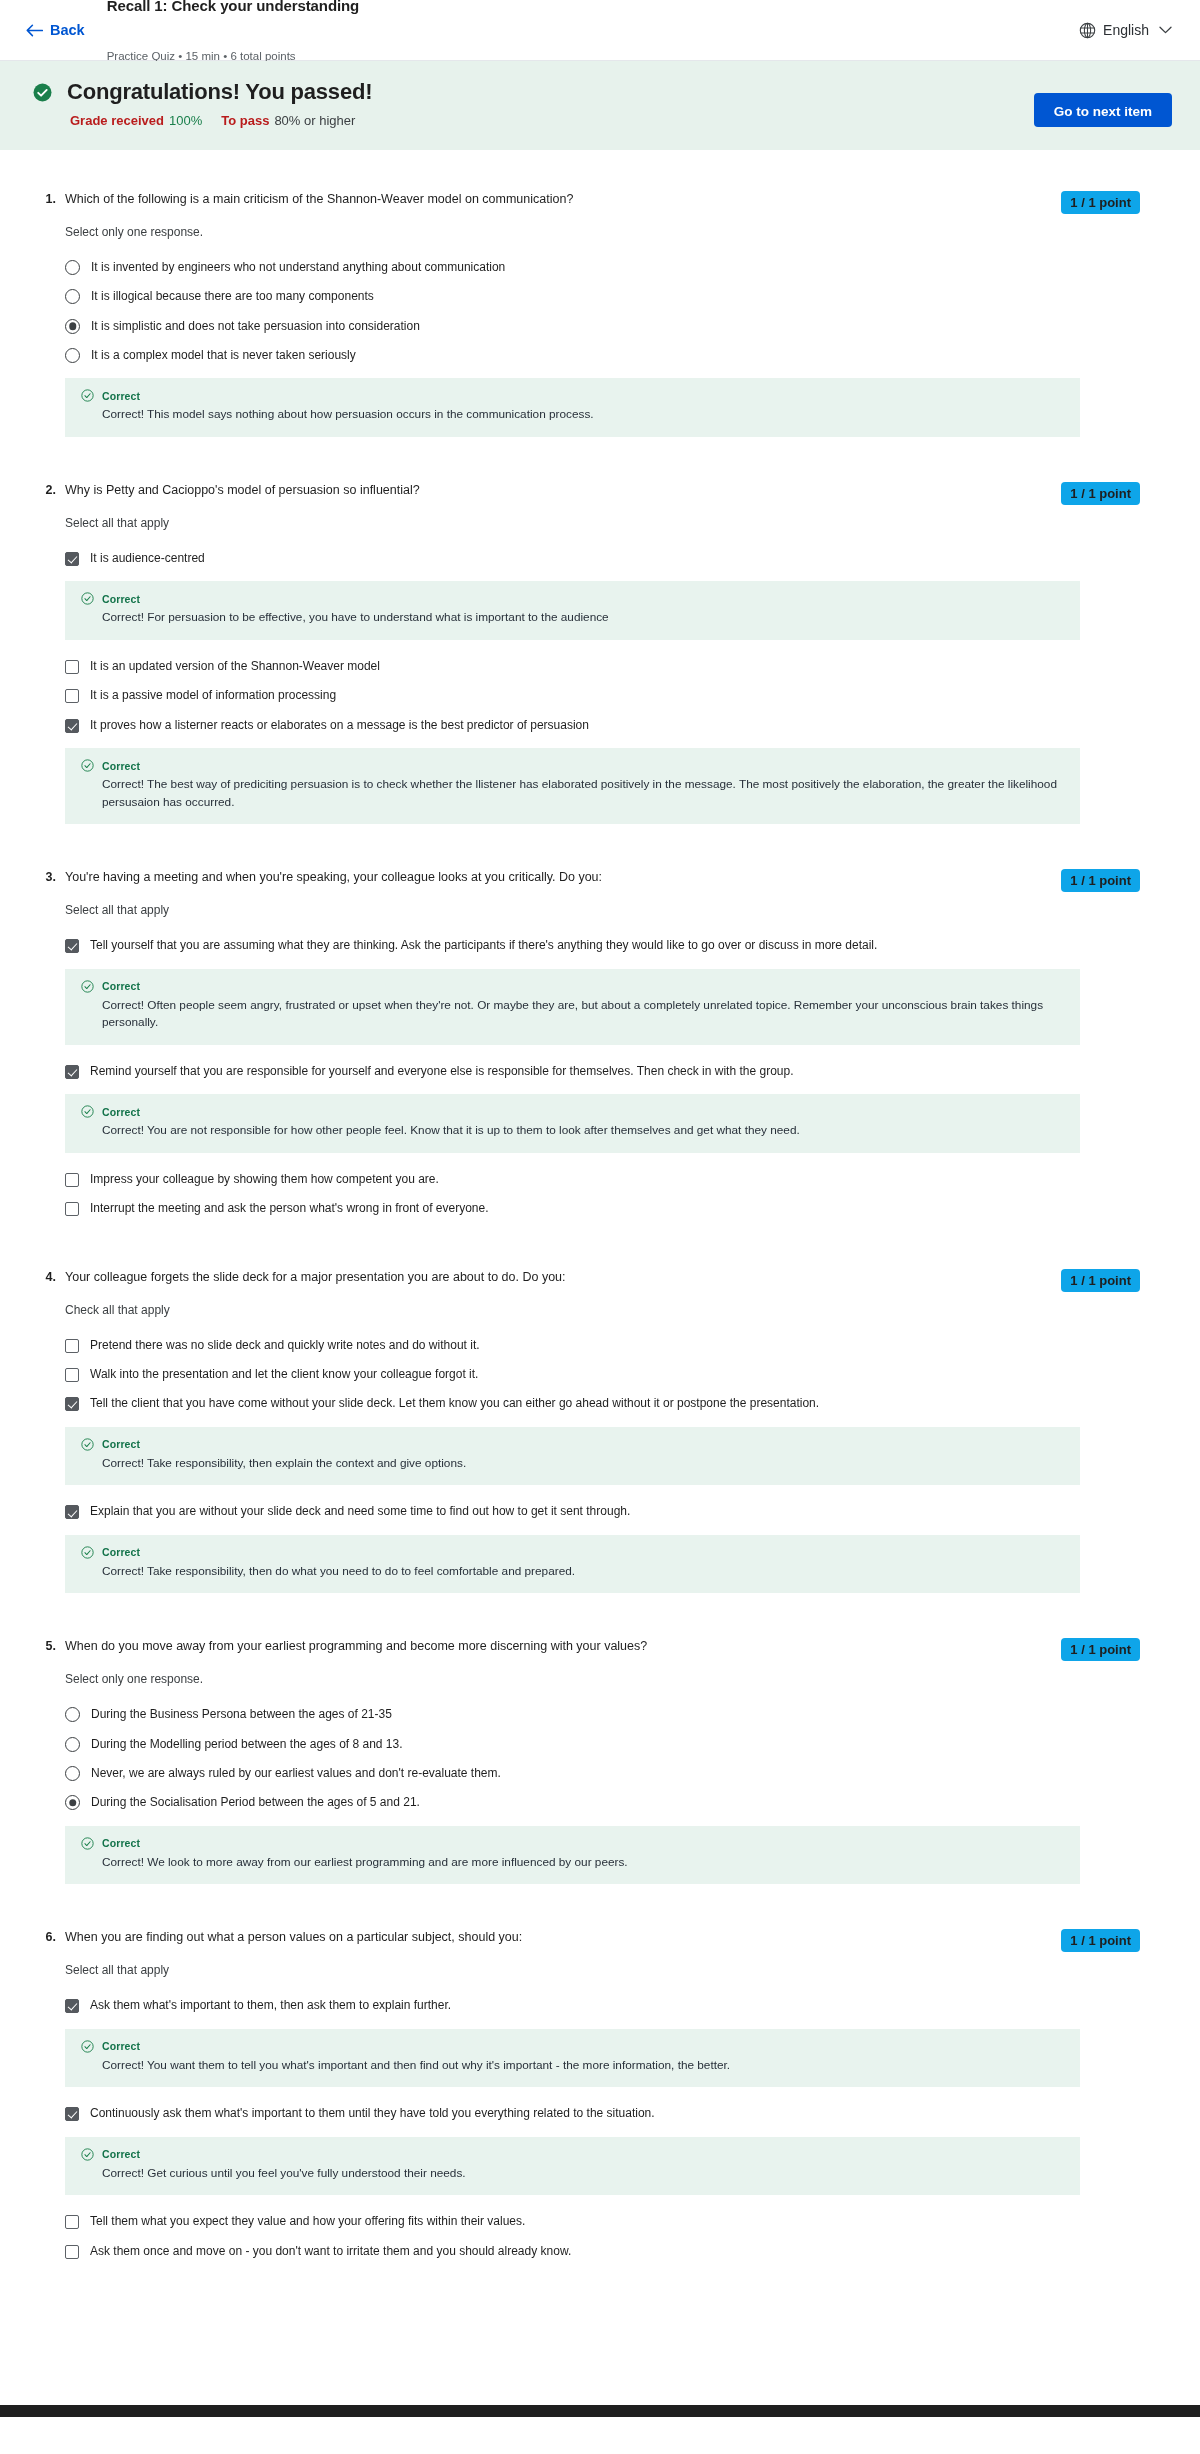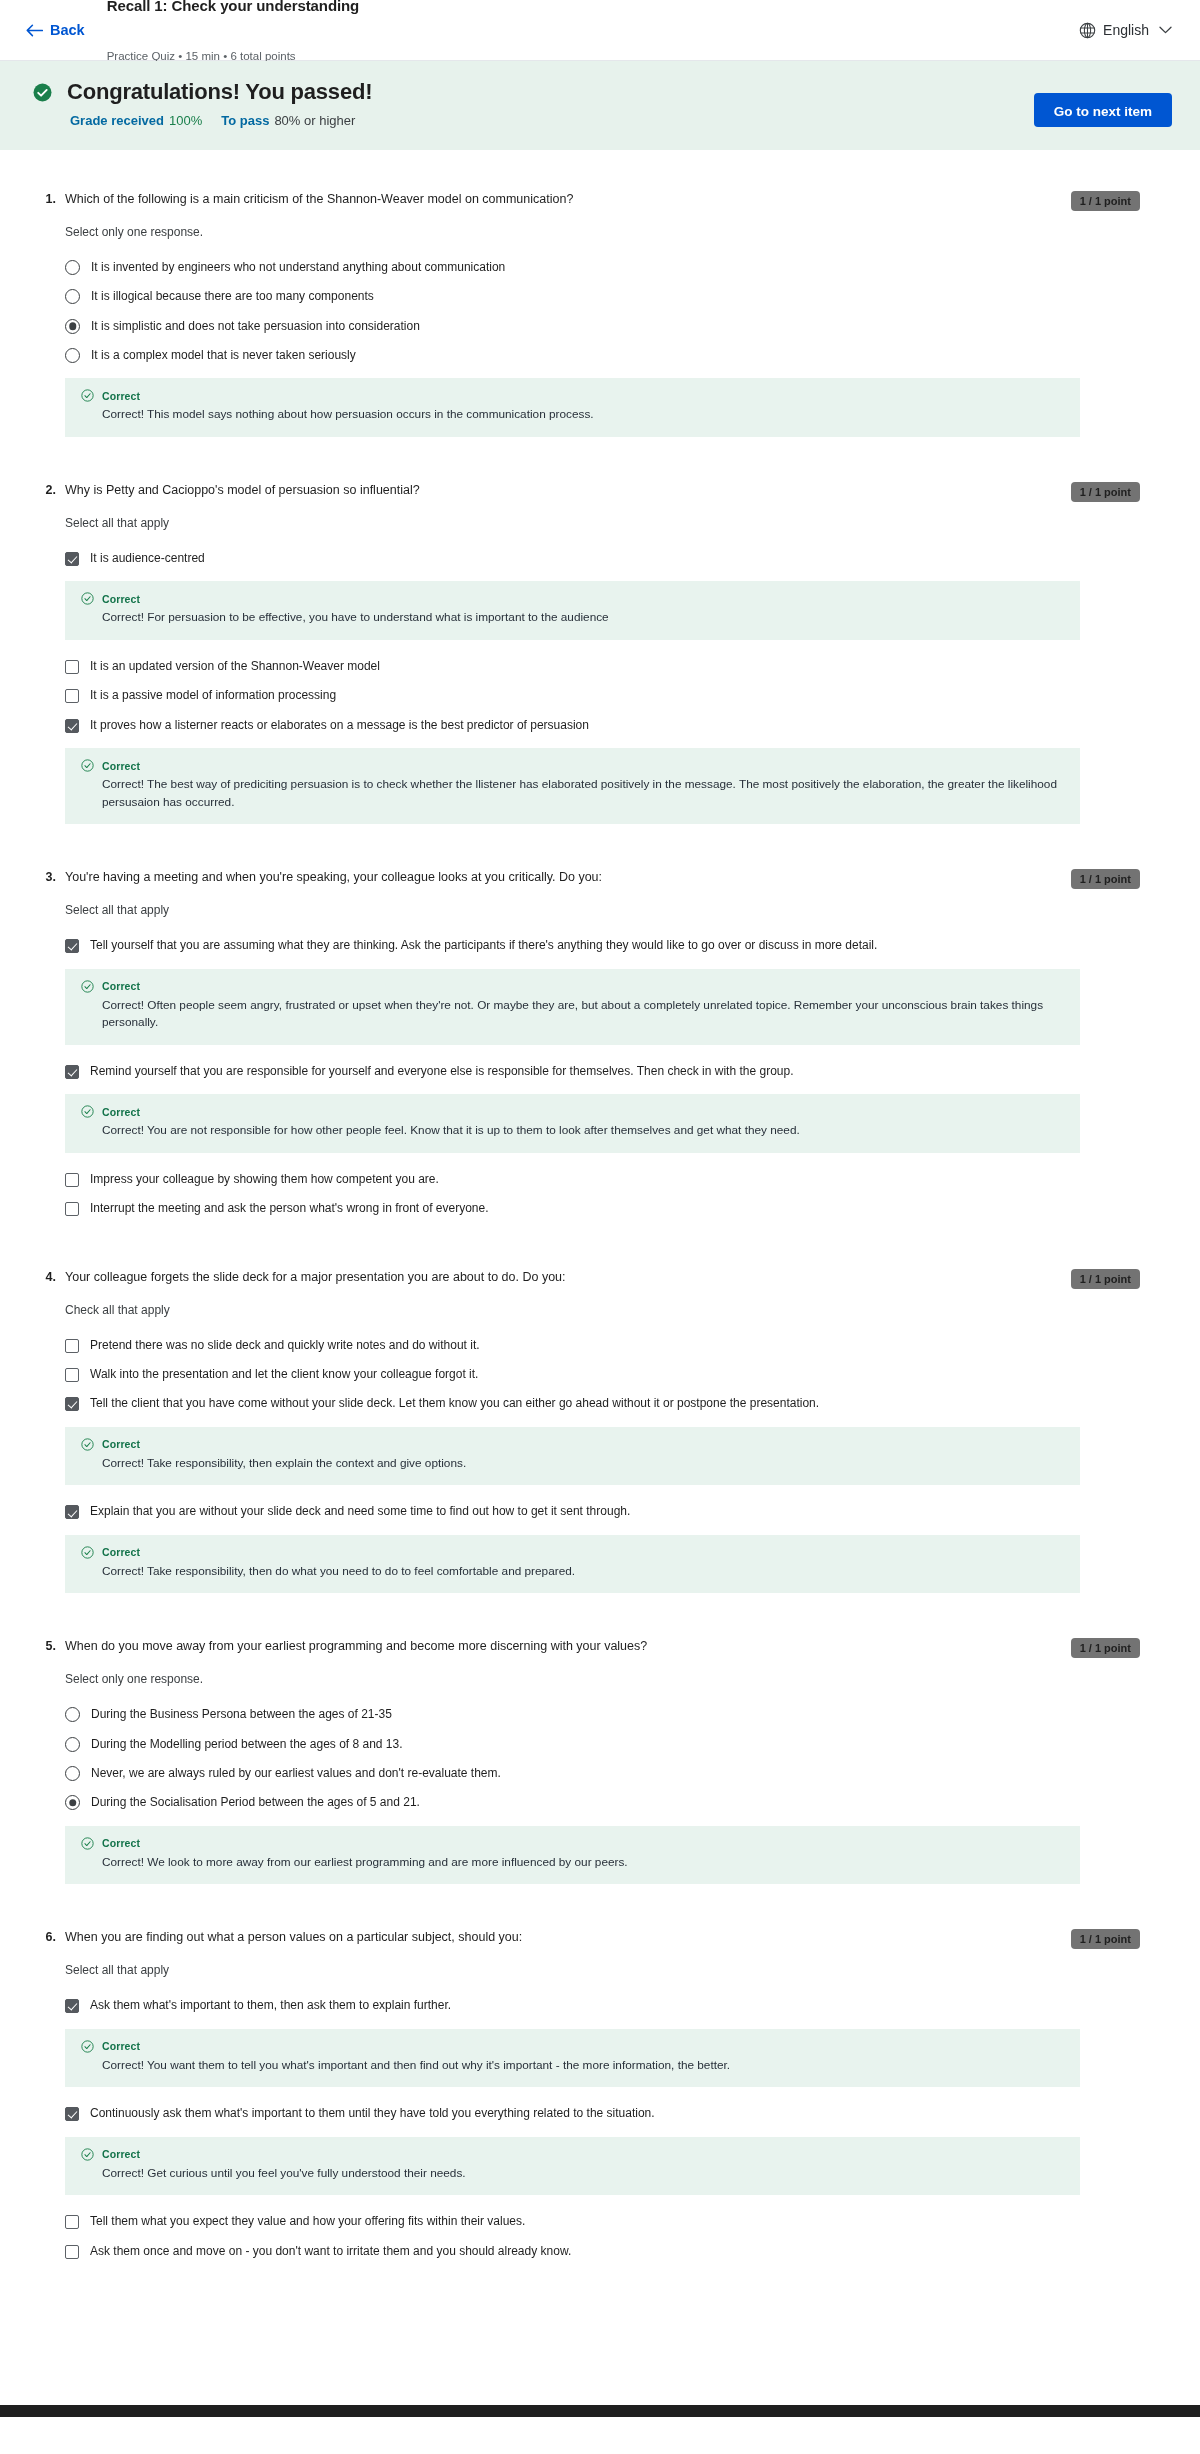--- a/index.html
+++ b/index.html
@@ -83,21 +83,21 @@
   }
   .banner-sub {
     margin-top:8px;
     padding-left:38px;
     font-size:13px;
     color:#3c4043;
     display:flex;
     align-items:baseline;
     gap:5px;
   }
-  .banner-sub .lbl { font-weight:bold; color:#0369a1; }
+  .banner-sub .lbl { font-weight:bold; color:#b91c1c; }
   .banner-sub .grade { color:#1a7f4b; margin-right:14px; }
   .banner-sub .thresh { color:#3c4043; }
   .next-btn {
     background:#0056d2;
     color:#fff;
     border:none;
     border-radius:4px;
     font-family:inherit;
     font-size:13.5px;
     font-weight:bold;
@@ -138,23 +138,23 @@
   .q-instr {
     font-size:12px;
     color:#3c4043;
     margin:14px 0 0 25px;
     line-height:1.5;
   }
   .points-badge {
     position:absolute;
     right:60px;
     top:1px;
-    background:#737373;
+    background:#0ea5e9;
     border-radius:4px;
-    font-size:11px;
+    font-size:13px;
     font-weight:bold;
     color:#1f1f1f;
     padding:4px 9px;
     white-space:nowrap;
   }
 
   .options { margin:12px 0 0 25px; }
 
   .option {
     display:flex;

